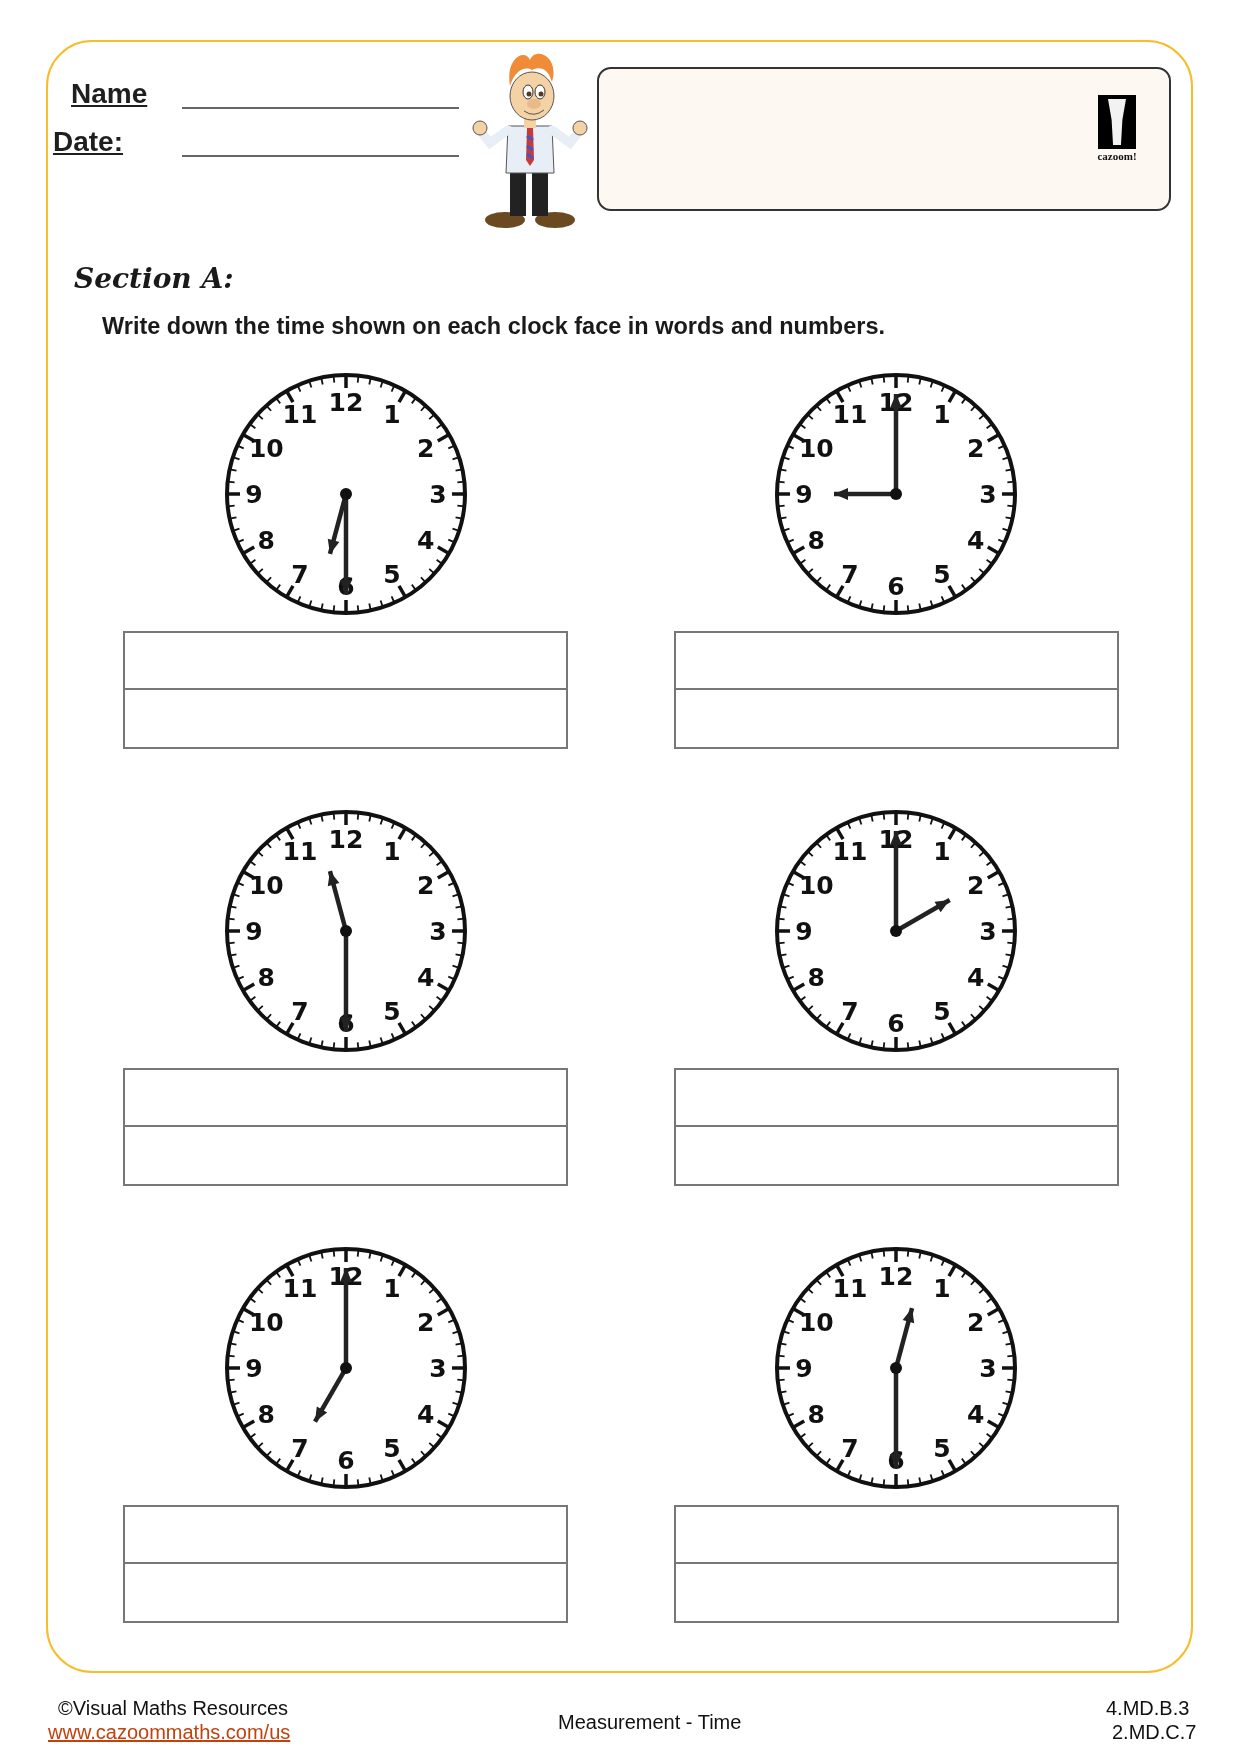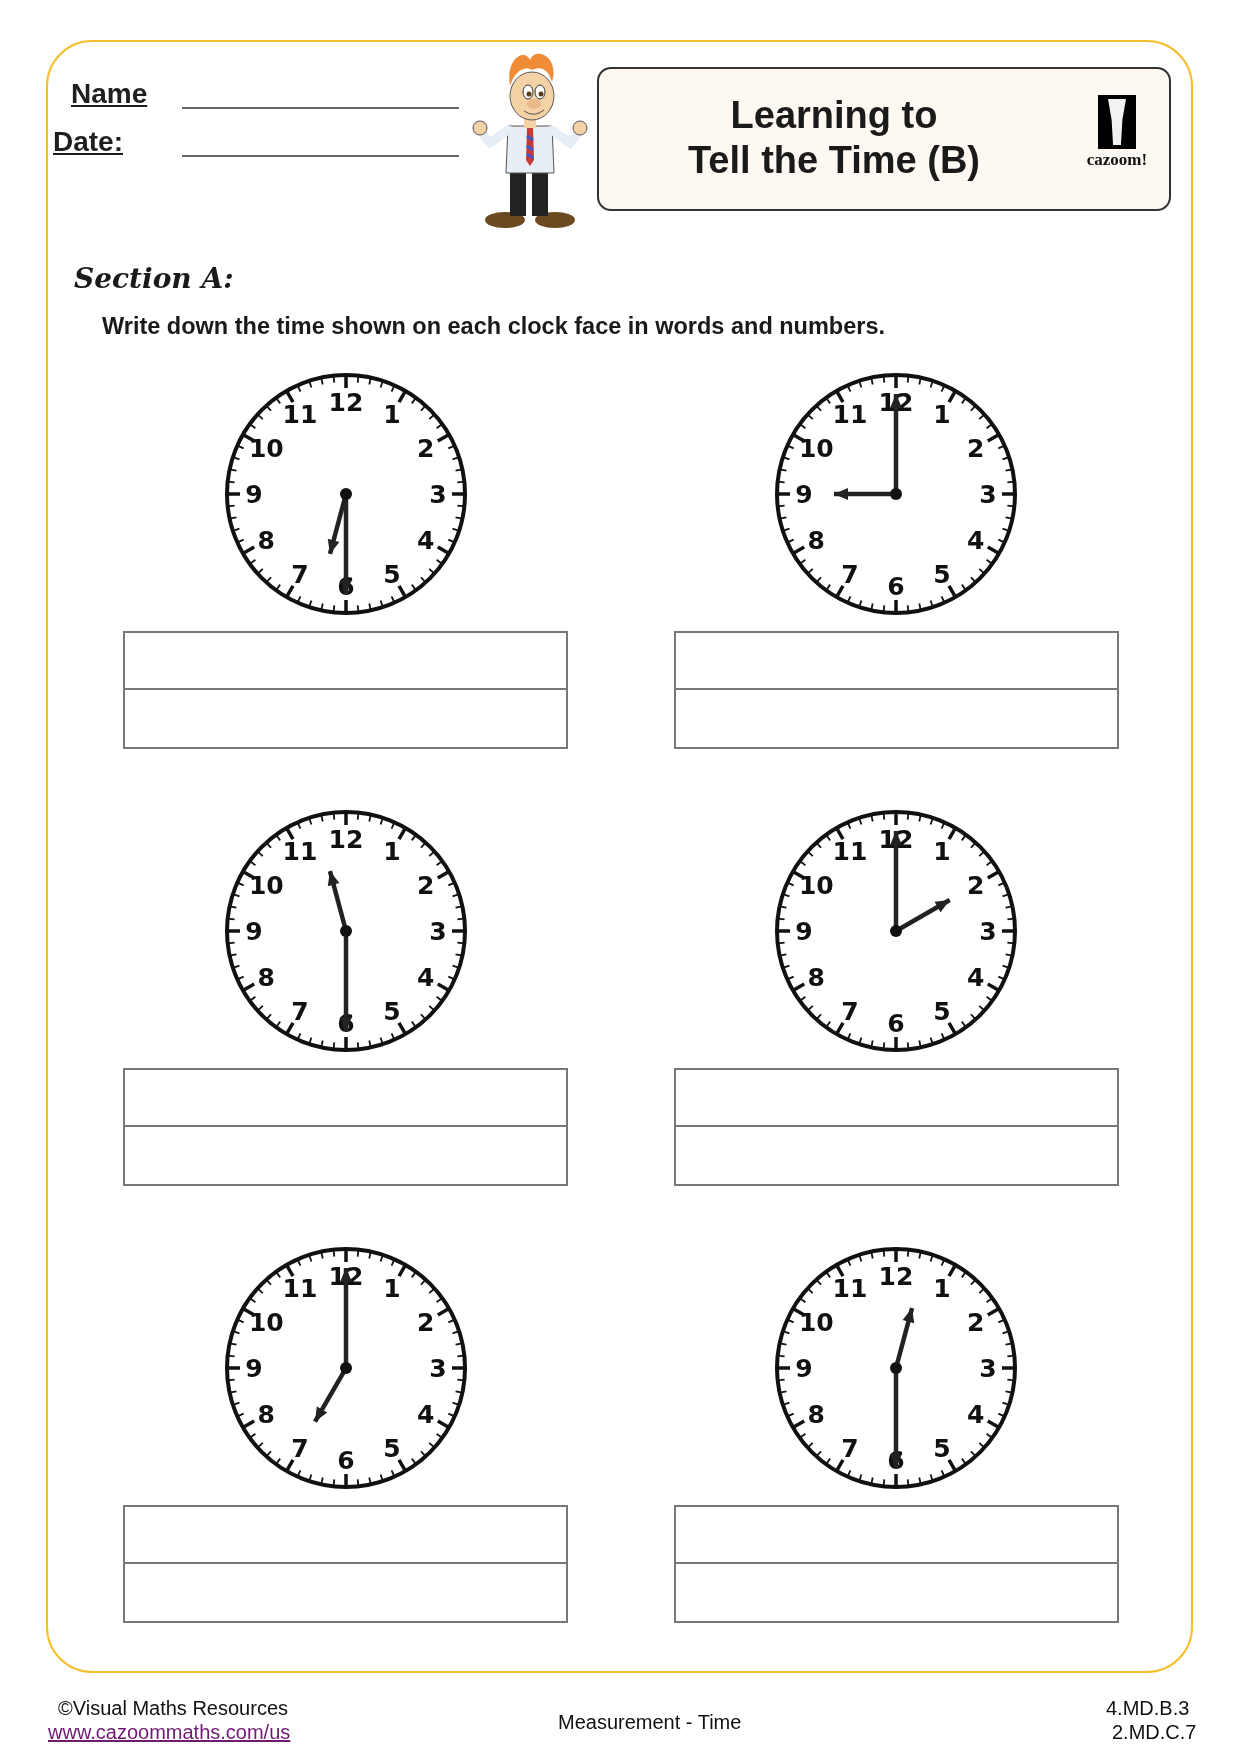--- a/index.html
+++ b/index.html
@@ -5,31 +5,31 @@
   html,body{margin:0;padding:0;background:#fff;}
   body{width:1241px;height:1754px;position:relative;font-family:"Liberation Sans",sans-serif;color:#1a1a1a;overflow:hidden;}
   .frame{position:absolute;left:46px;top:40px;width:1147px;height:1633px;border:2.5px solid #f6be2c;border-radius:46px;box-sizing:border-box;}
   .label{position:absolute;font-weight:bold;font-size:28px;color:#1f1f1f;text-decoration:underline;}
   .line{position:absolute;height:0;border-top:2px solid #666;}
   .title-box{position:absolute;left:597px;top:67px;width:574px;height:144px;background:#fdf8f2;border:2px solid #333;border-radius:14px;box-sizing:border-box;}
   .title{position:absolute;left:0;width:470px;top:24px;text-align:center;font-weight:bold;font-size:38px;line-height:45px;color:#1a1a1a;}
   .logo{position:absolute;right:14px;top:26px;width:76px;text-align:center;}
   .logo-img{width:38px;height:54px;background:#000;margin:0 auto;position:relative;}
   .logo-drum{position:absolute;left:10px;top:4px;width:18px;height:46px;background:#f2f2f2;clip-path:polygon(0 0,100% 0,80% 45%,72% 100%,28% 100%,20% 45%);}
-  .logo-text{font-family:"Liberation Serif",serif;font-weight:bold;font-size:17px;color:#111;margin-top:1px;}
+  .logo-text{font-family:"Liberation Serif",serif;font-weight:bold;font-size:11px;color:#111;margin-top:1px;}
   .mascot{position:absolute;left:470px;top:48px;width:120px;height:185px;}
   .section{position:absolute;left:74px;top:262px;font-family:"DejaVu Serif","Liberation Serif",serif;font-style:italic;font-weight:bold;font-size:28px;}
   .instr{position:absolute;left:74px;top:313px;font-weight:bold;font-size:23.5px;margin-left:28px;}
   .clock{position:absolute;width:246px;height:246px;}
   .ansbox{position:absolute;width:445px;height:118px;border:2px solid #777;box-sizing:border-box;}
   .ansbox .row{height:50%;box-sizing:border-box;}
   .ansbox .row:first-child{border-bottom:2px solid #777;}
   .ansbox input{width:100%;height:100%;border:none;background:transparent;outline:none;font-size:22px;padding:0 10px;box-sizing:border-box;font-family:"Liberation Sans",sans-serif;}
   .foot{position:absolute;font-size:20px;color:#111;}
-  .foot a{color:#701a75;}
+  .foot a{color:#c2410c;}
 </style>
 </head>
 <body>
 
 <div class="frame"></div>
 
 <div class="label" style="left:71px;top:78px;">Name</div>
 <div class="line" style="left:182px;top:107px;width:277px;"></div>
 <div class="label" style="left:53px;top:126px;">Date:</div>
 <div class="line" style="left:182px;top:155px;width:277px;"></div>
@@ -51,24 +51,20 @@
   <path d="M40 38 C35 10 55 0 60 12 C65 -2 90 8 82 34 C78 20 70 18 62 22 C55 18 45 22 40 38 Z" fill="#f08c38"></path>
   <ellipse cx="58" cy="44" rx="5" ry="7" fill="#fff" stroke="#333"></ellipse>
   <ellipse cx="70" cy="44" rx="5" ry="7" fill="#fff" stroke="#333"></ellipse>
   <circle cx="59" cy="46" r="2.5" fill="#5a3a1a"></circle>
   <circle cx="71" cy="46" r="2.5" fill="#5a3a1a"></circle>
   <ellipse cx="64" cy="56" rx="7" ry="5" fill="#eab98a"></ellipse>
   <path d="M54 63 Q64 70 74 62" stroke="#555" fill="none"></path>
 </svg>
 
 <div class="title-box">
-  <div class="title">
-    <div>Learning to</div>
-    <div>Tell the Time (B)</div>
-  </div>
   <div class="logo">
     <div class="logo-img">
         <div class="logo-drum"></div>
       </div>
     <div class="logo-text">cazoom!</div>
   </div>
 </div>
 
 <div class="section">Section A:</div>
 <div class="instr">Write down the time shown on each clock face in words and numbers.</div>

